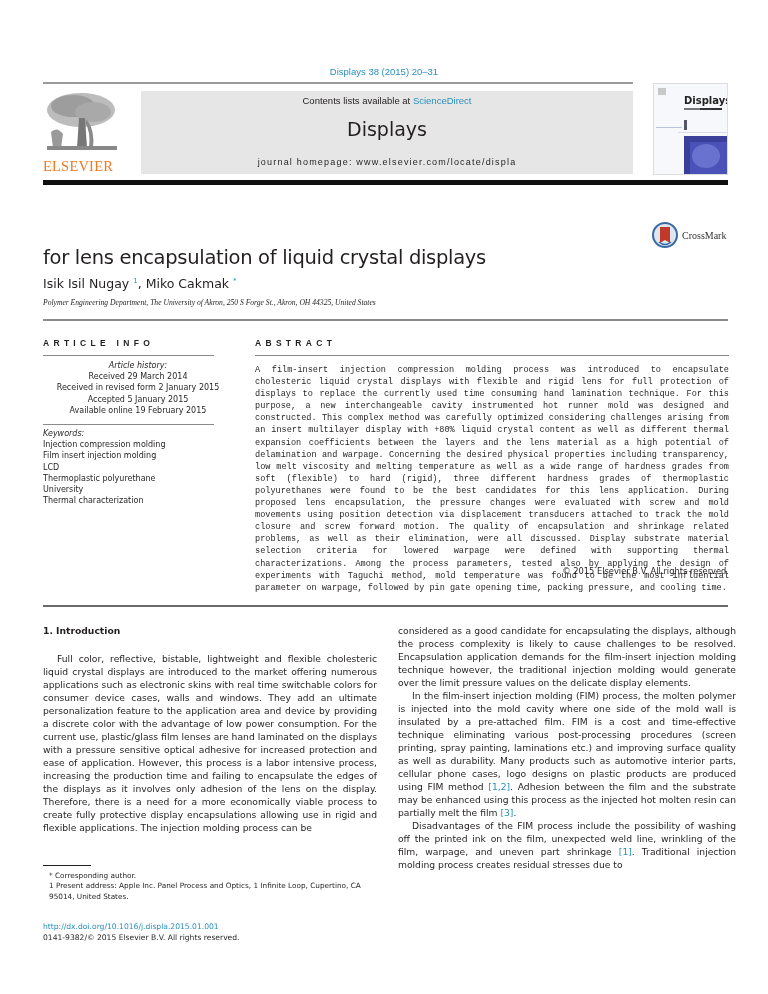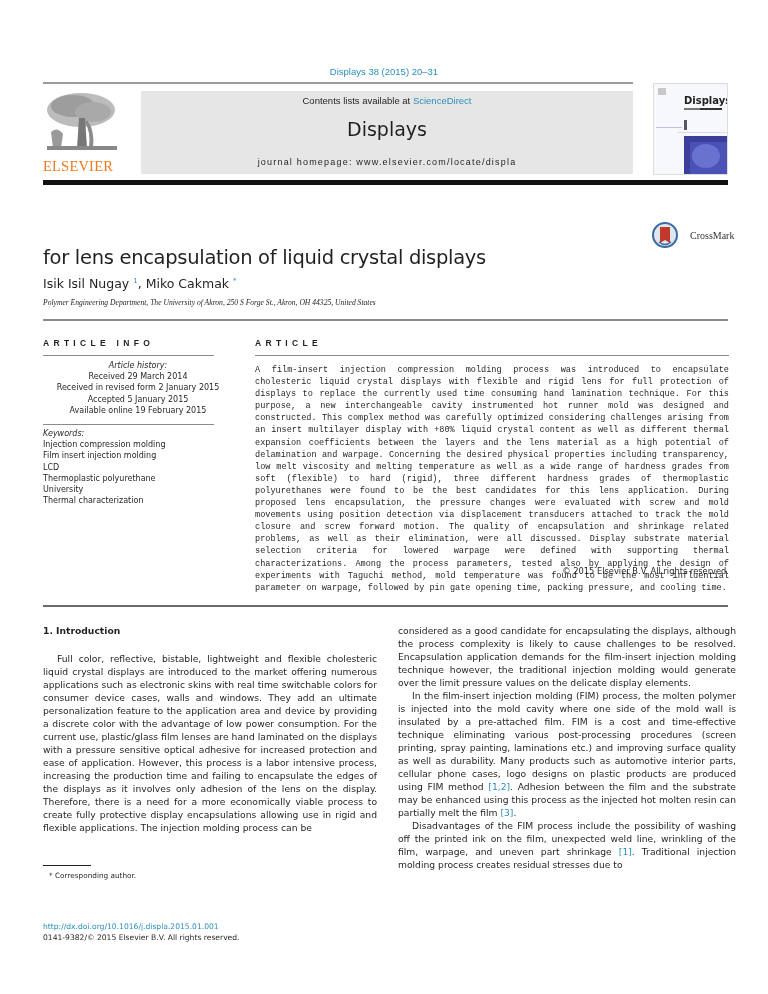--- a/index.html
+++ b/index.html
@@ -12,21 +12,21 @@
   .logo { top:90px; left:43px; width:82px; height:82px; }
   .logo-tree { width:78px; height:62px; }
   .logo-text { font-family:"Liberation Serif", serif; font-size:14.5px; color:#f07a1f; letter-spacing:0.2px; line-height:16px; margin-top:2px; }
   .masthead { top:91px; left:141px; width:492px; height:83px; background:#e6e6e6; }
   .contents { top:95px; left:141px; width:492px; text-align:center; font-family:"Liberation Sans", sans-serif; font-size:9.5px; color:#231f20; }
   .jtitle { top:118px; left:141px; width:492px; text-align:center; font-family:"DejaVu Sans", sans-serif; font-size:19px; color:#231f20; }
   .homepage { top:157px; left:141px; width:492px; text-align:center; font-family:"Liberation Sans", sans-serif; font-size:9px; letter-spacing:1.2px; color:#231f20; }
   .cover { top:83px; left:653px; width:75px; height:92px; border:1px solid #ddd; background:#fbfbfd; overflow:hidden; }
   .thick-rule { top:180px; left:43px; width:685px; height:5px; background:#111; }
   .title { top:222px; left:43px; width:540px; font-family:"DejaVu Sans", sans-serif; font-size:19.5px; line-height:24px; color:#231f20; font-weight:normal; letter-spacing:-0.3px; }
-  .crossmark { top:222px; left:652px; display:flex; align-items:center; gap:12px; }
+  .crossmark { top:222px; left:652px; display:flex; align-items:center; gap:4px; }
   .cm-text { font-family:"Liberation Serif", serif; font-size:10px; color:#333; }
   .authors { top:276px; left:43px; font-family:"DejaVu Sans", sans-serif; font-size:12.5px; color:#231f20; }
   .authors sup { font-size:7px; color:#2a8fbd; }
   .affil { top:298px; left:43px; font-family:"Liberation Serif", serif; font-style:italic; font-size:7.6px; color:#231f20; }
   .rule-gray { height:1.5px; background:#8a8a8a; }
   .sect-head { font-family:"Liberation Sans", sans-serif; font-size:8.5px; font-weight:bold; letter-spacing:4.3px; color:#231f20; }
   .info-block { font-family:"DejaVu Sans", sans-serif; font-size:8px; line-height:11.2px; color:#231f20; }
   .info-block .ital { font-style:italic; }
   .abstract { top:364px; left:255px; width:474px; font-family:Liberation Mono, monospace; font-size:8.55px; line-height:12.1px; text-align:justify; color:#231f20; }
   .copyright { top:566px; left:255px; width:474px; text-align:right; font-family:"DejaVu Sans", sans-serif; font-size:8.3px; color:#231f20; }
@@ -124,39 +124,40 @@
 <div class="abs info-block" style="top:428px;left:43px;width:190px;">
   <div class="ital">Keywords:</div>
   <div>Injection compression molding</div>
   <div>Film insert injection molding</div>
   <div>LCD</div>
   <div>Thermoplastic polyurethane</div>
   <div>University</div>
   <div>Thermal characterization</div>
 </div>
 
-<div class="abs sect-head" style="top:338px;left:255px;">ARTICLE</div>
+<div class="abs sect-head" style="top:338px;left:255px;">ABSTRACT</div>
 <div class="abs rule-gray" style="top:355px;left:255px;width:474px;height:1px;"></div>
 <div class="abs abstract">A film-insert injection compression molding process was introduced to encapsulate cholesteric liquid crystal displays with flexible and rigid lens for full protection of displays to replace the currently used time consuming hand lamination technique. For this purpose, a new interchangeable cavity instrumented hot runner mold was designed and constructed. This complex method was carefully optimized considering challenges arising from an insert multilayer display with +80% liquid crystal content as well as different thermal expansion coefficients between the layers and the lens material as a high potential of delamination and warpage. Concerning the desired physical properties including transparency, low melt viscosity and melting temperature as well as a wide range of hardness grades from soft (flexible) to hard (rigid), three different hardness grades of thermoplastic polyurethanes were found to be the best candidates for this lens application. During proposed lens encapsulation, the pressure changes were evaluated with screw and mold movements using position detection via displacement transducers attached to track the mold closure and screw forward motion. The quality of encapsulation and shrinkage related problems, as well as their elimination, were all discussed. Display substrate material selection criteria for lowered warpage were defined with supporting thermal characterizations. Among the process parameters, tested also by applying the design of experiments with Taguchi method, mold temperature was found to be the most influential parameter on warpage, followed by pin gate opening time, packing pressure, and cooling time.</div>
 <div class="abs copyright">© 2015 Elsevier B.V. All rights reserved.</div>
 
 <div class="abs body-rule"></div>
 
 <div class="abs sec1">1. Introduction</div>
 <div class="abs col col-left">
   <p>Full color, reflective, bistable, lightweight and flexible cholesteric liquid crystal displays are introduced to the market offering numerous applications such as electronic skins with real time switchable colors for consumer device cases, walls and windows. They add an ultimate personalization feature to the application area and device by providing a discrete color with the advantage of low power consumption. For the current use, plastic/glass film lenses are hand laminated on the displays with a pressure sensitive optical adhesive for increased protection and ease of application. However, this process is a labor intensive process, increasing the production time and failing to encapsulate the edges of the displays as it involves only adhesion of the lens on the display. Therefore, there is a need for a more economically viable process to create fully protective display encapsulations allowing use in rigid and flexible applications. The injection molding process can be</p>
 </div>
 
 <div class="abs col col-right">
   <p class="noindent">considered as a good candidate for encapsulating the displays, although the process complexity is likely to cause challenges to be resolved. Encapsulation application demands for the film-insert injection molding technique however, the traditional injection molding would generate over the limit pressure values on the delicate display elements.</p>
   <p><span>In the film-insert injection molding (FIM) process, the molten polymer is injected into the mold cavity where one side of the mold wall is insulated by a pre-attached film. FIM is a cost and time-effective technique eliminating various post-processing procedures (screen printing, spray painting, laminations etc.) and improving surface quality as well as durability. Many products such as automotive interior parts, cellular phone cases, logo designs on plastic products are produced using FIM method </span><span class="link">[1,2]</span><span>. Adhesion between the film and the substrate may be enhanced using this process as the injected hot molten resin can partially melt the film </span><span class="link">[3]</span><span>.</span></p>
   <p><span>Disadvantages of the FIM process include the possibility of washing off the printed ink on the film, unexpected weld line, wrinkling of the film, warpage, and uneven part shrinkage </span><span class="link">[1]</span><span>. Traditional injection molding process creates residual stresses due to</span></p>
 </div>
 
 <div class="abs fn-rule"></div>
 <div class="abs footnotes">
   <div class="fn">* Corresponding author.</div>
+  <div class="fn">1 Present address: Apple Inc. Panel Process and Optics, 1 Infinite Loop, Cupertino, CA 95014, United States.</div>
 </div>
 
 <div class="abs doi">
   <div class="link">http://dx.doi.org/10.1016/j.displa.2015.01.001</div>
   <div>0141-9382/© 2015 Elsevier B.V. All rights reserved.</div>
 </div>
 
 </body></html>

